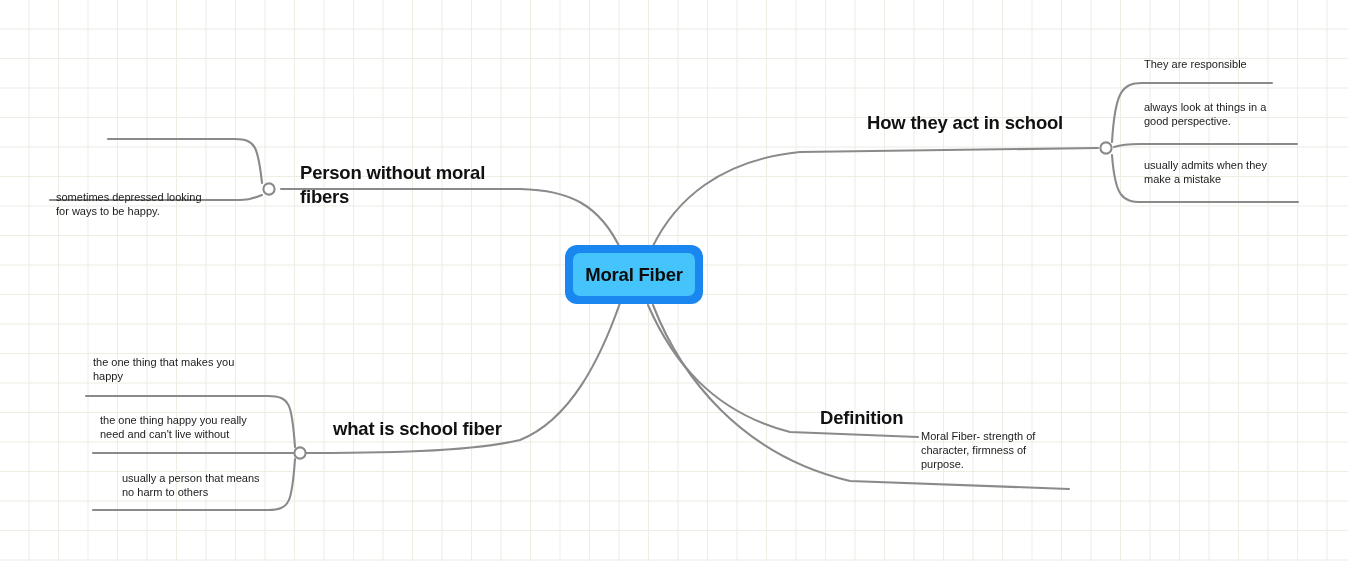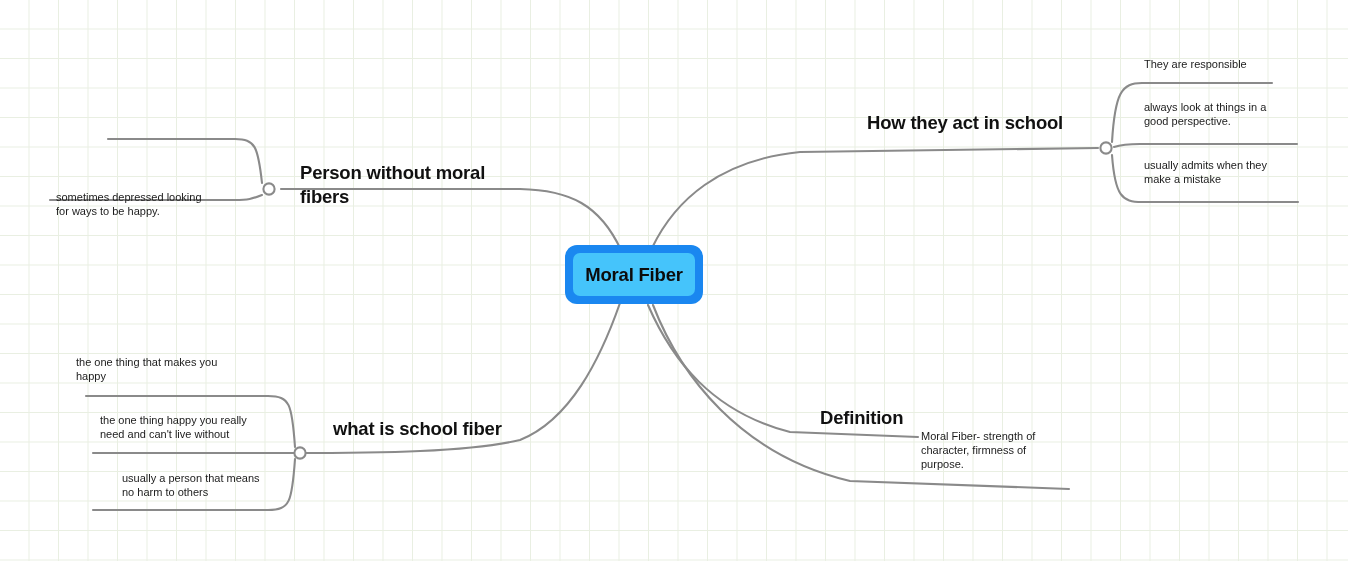--- a/index.html
+++ b/index.html
@@ -135,21 +135,21 @@
   <div class="label leaf-label" style="left:1144px; top:57px; width:175px;">They are responsible</div>
 
   <div class="label leaf-label" style="left:1144px; top:100px; width:160px;">always look at things in a
 good perspective.</div>
 
   <div class="label leaf-label" style="left:1144px; top:158px; width:165px;">usually admits when they
 make a mistake</div>
 
   <div class="label topic-label" style="left:333px; top:417px; width:230px;">what is school fiber</div>
 
-  <div class="label leaf-label" style="left:76px; top:355px; width:192px;">the one thing that makes you
+  <div class="label leaf-label" style="left:93px; top:355px; width:192px;">the one thing that makes you
 happy</div>
 
   <div class="label leaf-label" style="left:100px; top:413px; width:190px;">the one thing happy you really
 need and can't live without</div>
 
   <div class="label leaf-label" style="left:102px; top:471px; width:190px;margin-left:20px;">usually a person that means
 no harm to others</div>
 
   <div class="label topic-label" style="left:820px; top:406px; width:160px;">Definition</div>
 

